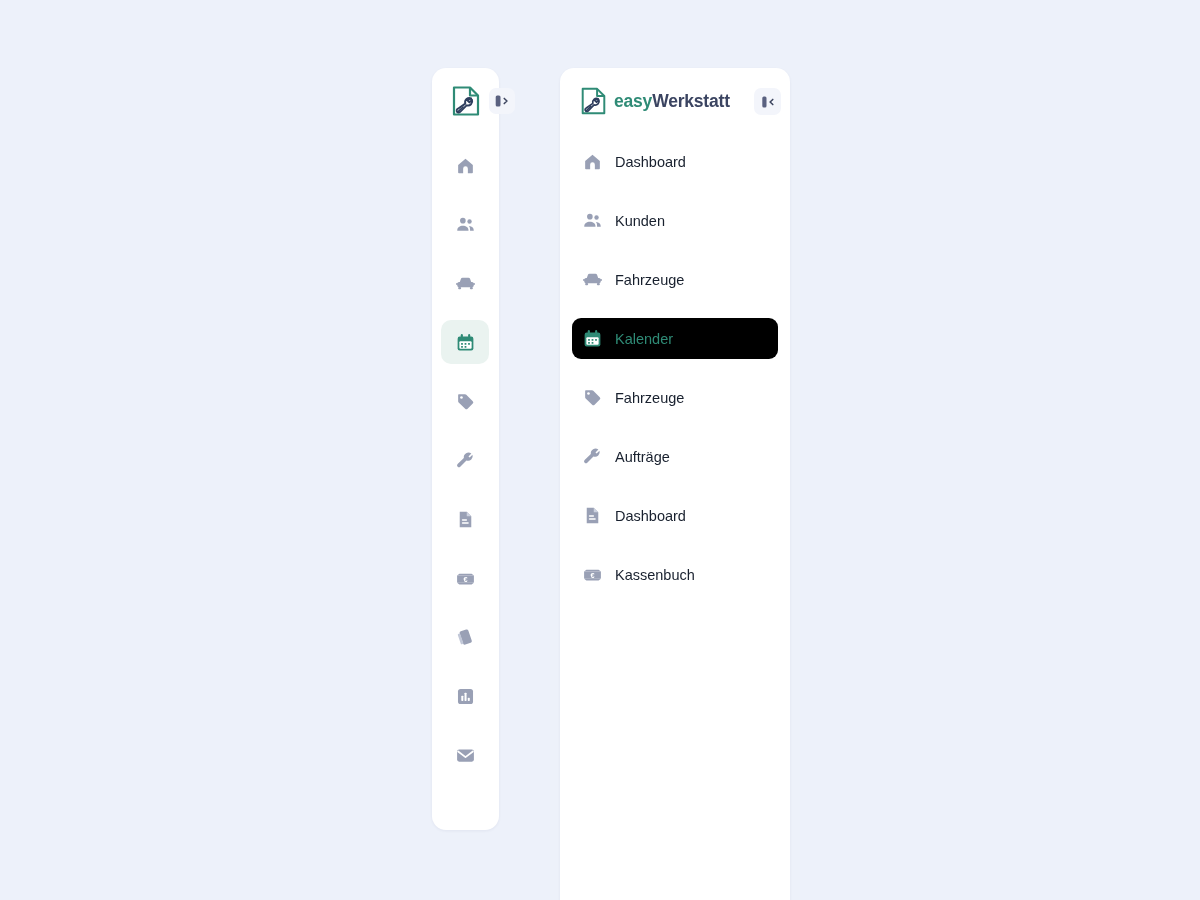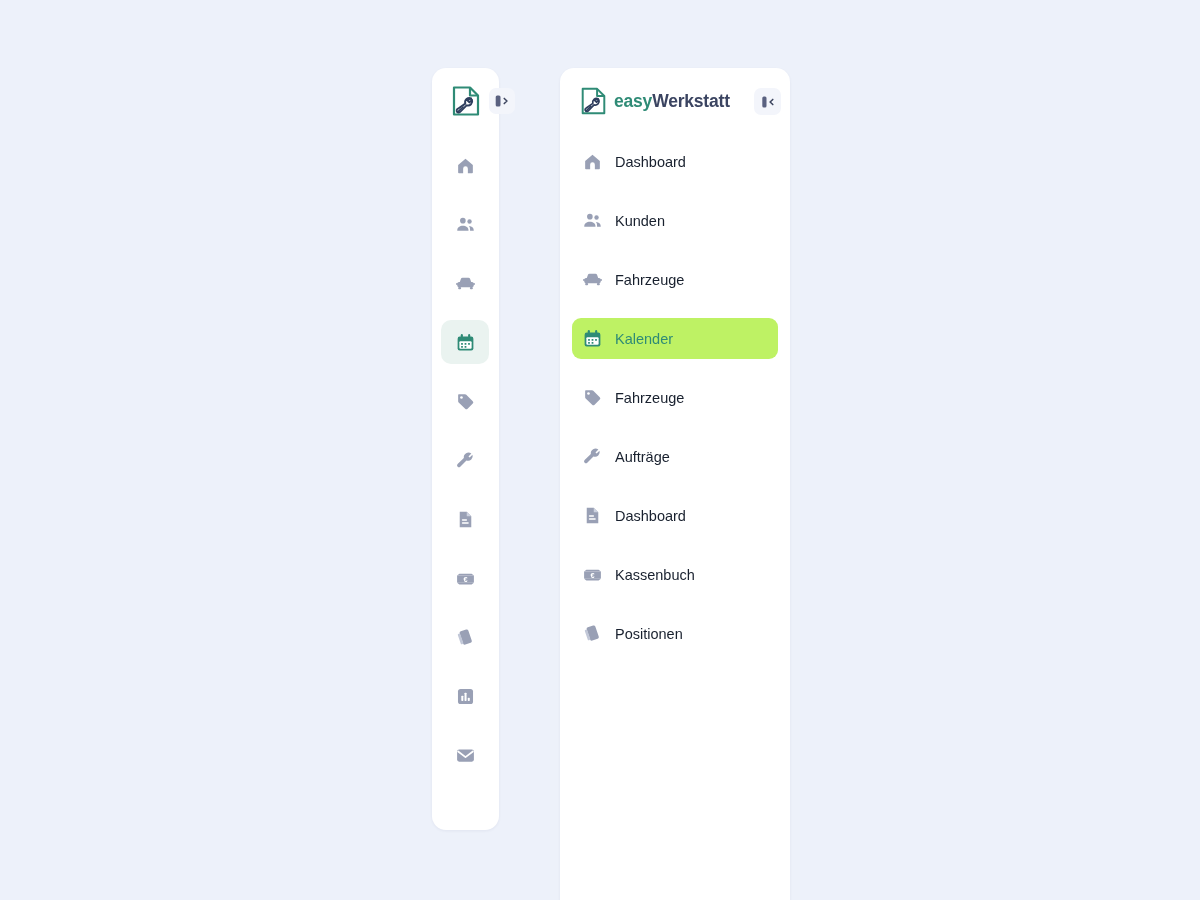--- a/index.html
+++ b/index.html
@@ -124,21 +124,21 @@
     align-items: center;
     gap: 12px;
     height: 41px;
     padding: 0 10px;
     border-radius: 9px;
     margin-bottom: 18px;
     cursor: pointer;
     box-sizing: border-box;
   }
   .nav-item.active {
-    background: #bef264;
+    background: #000000;
   }
   .nav-label {
     font-size: 14.5px;
     color: #18202e;
     white-space: nowrap;
   }
   .nav-item.active .nav-label {
     color: #2f8b76;
   }
   .nav-icon {
@@ -388,28 +388,17 @@
         <svg width="21" height="21" viewBox="0 0 24 24">
             <path d="M2.4 8.6h19.2v7.4a.8.8 0 0 1-.8.8H3.2a.8.8 0 0 1-.8-.8z" fill="#99a0b5"></path>
             <path d="M2.4 8.6 5 6.6h14l2.6 2z" fill="#99a0b5"></path>
             <path d="M2.4 16.8 5 18.8h14l2.6-2z" fill="#99a0b5"></path>
             <text x="12" y="15.6" text-anchor="middle" font-family="Liberation Sans" font-size="8.4" font-weight="700" fill="#ffffff">€</text>
           </svg>
       </span>
       <span class="nav-label">Kassenbuch</span>
     </div>
 
-    <div class="nav-item">
-      <span class="nav-icon">
-        <svg width="21" height="21" viewBox="0 0 24 24">
-            <g transform="rotate(-19 12 12)">
-              <rect x="7.2" y="3.6" width="10.4" height="16" rx="2" fill="#99a0b5"></rect>
-              <rect x="4.6" y="5.4" width="3" height="12.6" rx="1.4" fill="#c2c8d8"></rect>
-            </g>
-          </svg>
-      </span>
-      <span class="nav-label">Positionen</span>
-    </div>
 
 
 
   </div>
 </div>
 
 </body></html>

